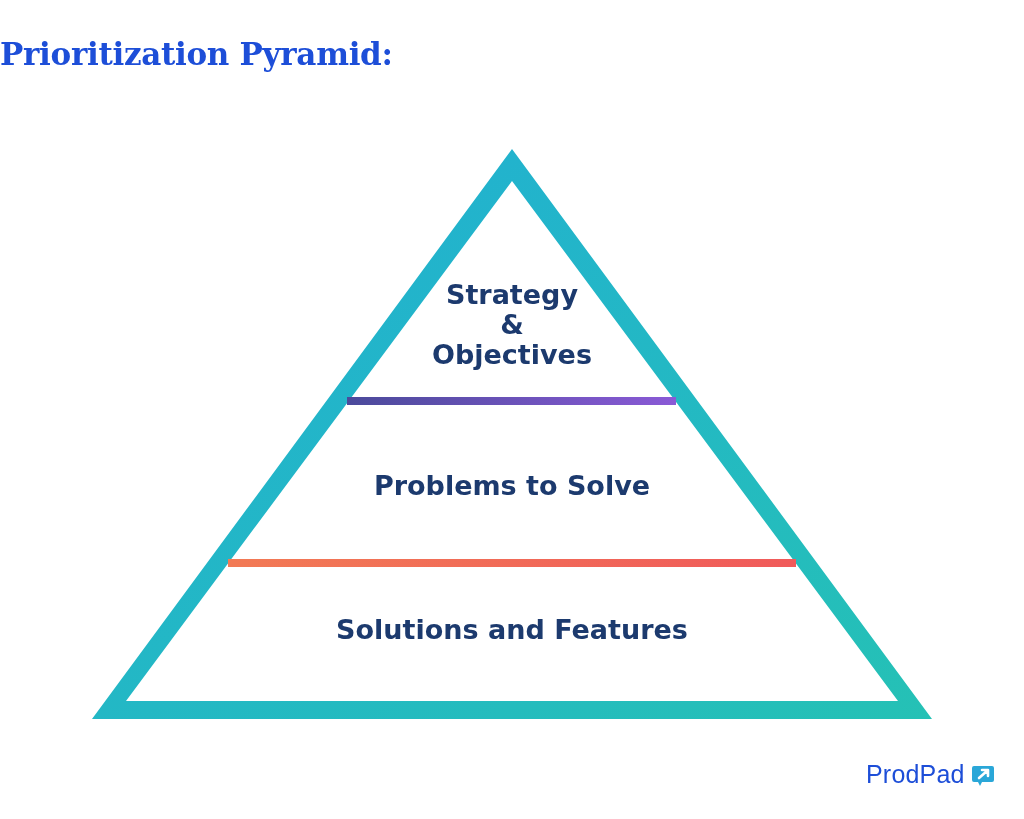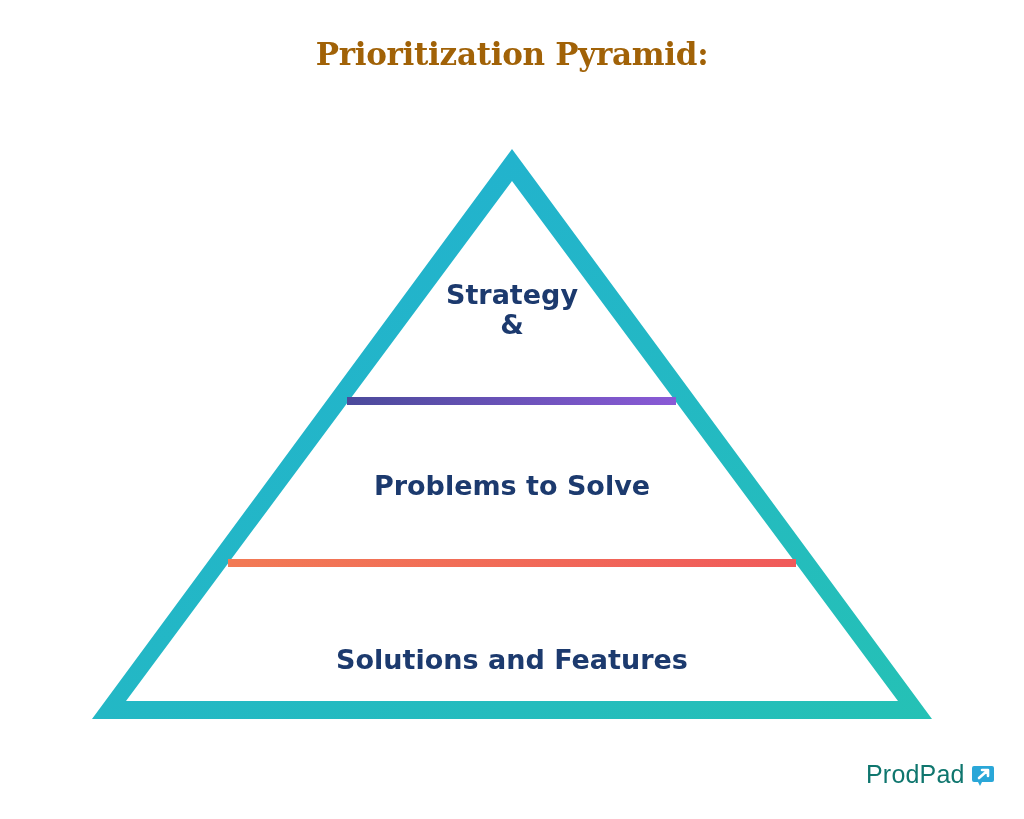--- a/index.html
+++ b/index.html
@@ -1,33 +1,33 @@
 <!DOCTYPE html>
 <html><head>
 <meta charset="utf-8">
 <style>
   html, body { margin: 0; padding: 0; background: #ffffff; }
   body { width: 1024px; height: 819px; position: relative; overflow: hidden; }
   .title {
     position: absolute; left: 0; top: 38px; width: 1024px;
-    text-align: center; color: #a16207;
+    text-align: left; color: #1d4ed8;
     font-family: "DejaVu Serif", serif; font-weight: bold;
     font-size: 31px; line-height: 33px; letter-spacing: -0.3px;
   }
   svg.pyr { position: absolute; left: 0; top: 0; }
   .lbl {
     position: absolute; left: 0; width: 1024px; text-align: center;
     color: #1c3a6e; font-family: "DejaVu Sans", sans-serif; font-weight: bold;
     font-size: 27px;
   }
   .logo {
     position: absolute; left: 866px; top: 760px; display: flex; align-items: center;
   }
   .logo-text {
-    color: #0f766e; font-family: "Liberation Sans", sans-serif; font-size: 25px; letter-spacing: 0.2px;
+    color: #1d4ed8; font-family: "Liberation Sans", sans-serif; font-size: 25px; letter-spacing: 0.2px;
   }
   .logo-icon { margin-left: 5px; }
 </style>
 </head>
 <body>
 
 <div class="title">
   <div>Prioritization Pyramid:</div>
 </div>
 
@@ -47,25 +47,26 @@
     </linearGradient>
   </defs>
   <path fill="url(#outline)" fill-rule="evenodd" d="M512 149 L932 719 L92 719 Z M512 181 L126 701 L898 701 Z"></path>
   <rect x="347" y="397" width="329" height="8" fill="url(#purple)"></rect>
   <rect x="228" y="559" width="568" height="8" fill="url(#coral)"></rect>
 </svg>
 
 <div class="lbl" style="top:280px; line-height:30px;">
   <div>Strategy</div>
   <div>&amp;</div>
+  <div>Objectives</div>
 </div>
 
 <div class="lbl" style="top:470px;text-align:center;">Problems to Solve</div>
 
-<div class="lbl" style="top:644px;">Solutions and Features</div>
+<div class="lbl" style="top:614px;">Solutions and Features</div>
 
 <div class="logo">
   <span class="logo-text">ProdPad</span>
   <svg class="logo-icon" width="26" height="24" viewBox="0 0 26 24">
     <path d="M4 3 Q2 3 2 5 L2 17 Q2 19 4 19 L8 19 L10 23 L12 19 L22 19 Q24 19 24 17 L24 5 Q24 3 22 3 Z" fill="#2aa7d8"></path>
     <path d="M9 15 L17 8 M12 7 L18 7 L18 13" stroke="#ffffff" stroke-width="2.6" fill="none" stroke-linecap="round" stroke-linejoin="round"></path>
   </svg>
 </div>
 
 </body></html>

